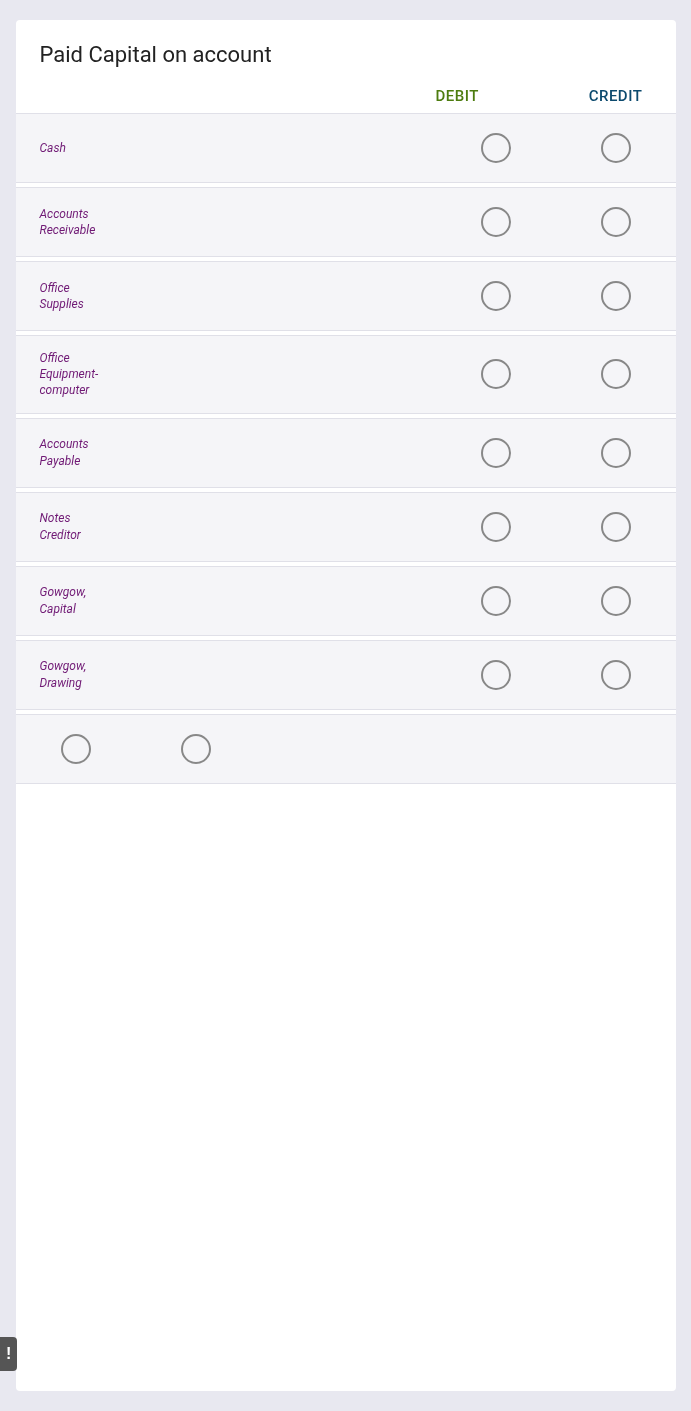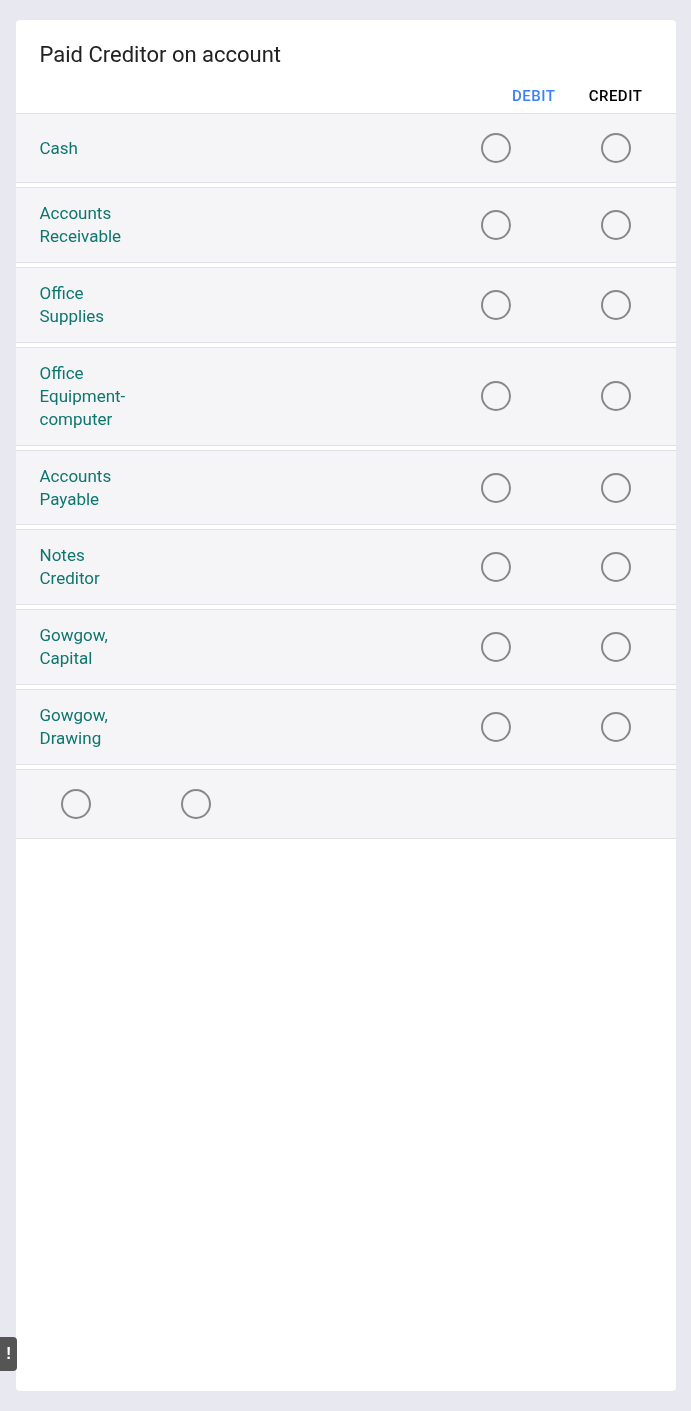--- a/index.html
+++ b/index.html
@@ -38,33 +38,33 @@
       margin-left: 0;
     }
 
     .header-account {
       flex: 1;
       padding-left: 24px;
     }
 
     .header-debit {
       width: 120px;
-      text-align: right;
+      text-align: left;
       font-size: 15px;
       font-weight: 500;
-      color: #3b82f6;
+      color: #4d7c0f;
       letter-spacing: 0.5px;
     }
 
     .header-credit {
       width: 120px;
       text-align: center;
       font-size: 15px;
       font-weight: 500;
-      color: #000000;
+      color: #0c4a6e;
       letter-spacing: 0.5px;
     }
 
     .table-rows {
       display: flex;
       flex-direction: column;
     }
 
     .table-row {
       display: flex;
@@ -73,23 +73,24 @@
       background: #f5f5f8;
       border-top: 1px solid #e0e0e8;
       border-bottom: 1px solid #e0e0e8;
       min-height: 70px;
       margin-bottom: 4px;
     }
 
     .account-label {
       flex: 1;
       padding: 14px 16px 14px 24px;
-      font-size: 17px;
-      color: #0f766e;
+      font-size: 12px;
+      color: #701a75;
       line-height: 1.35;
+      font-style: italic;
     }
 
     .radio-cell {
       width: 120px;
       display: flex;
       justify-content: center;
       align-items: center;
     }
 
     .radio-circle {
@@ -124,21 +125,21 @@
       font-weight: bold;
       cursor: pointer;
       border-radius: 0 4px 4px 0;
       z-index: 100;
     }
   </style>
 </head>
 <body>
 
 <div class="page-container">
-  <div class="page-title">Paid Creditor on account</div>
+  <div class="page-title">Paid Capital on account</div>
 
   <div class="table-header">
     <div class="header-account"></div>
     <div class="header-debit">DEBIT</div>
     <div class="header-credit">CREDIT</div>
   </div>
 
   <div class="table-rows" id="table-rows">
   <div class="table-row">
         <div class="account-label" style="white-space: pre-wrap;">Cash</div>

